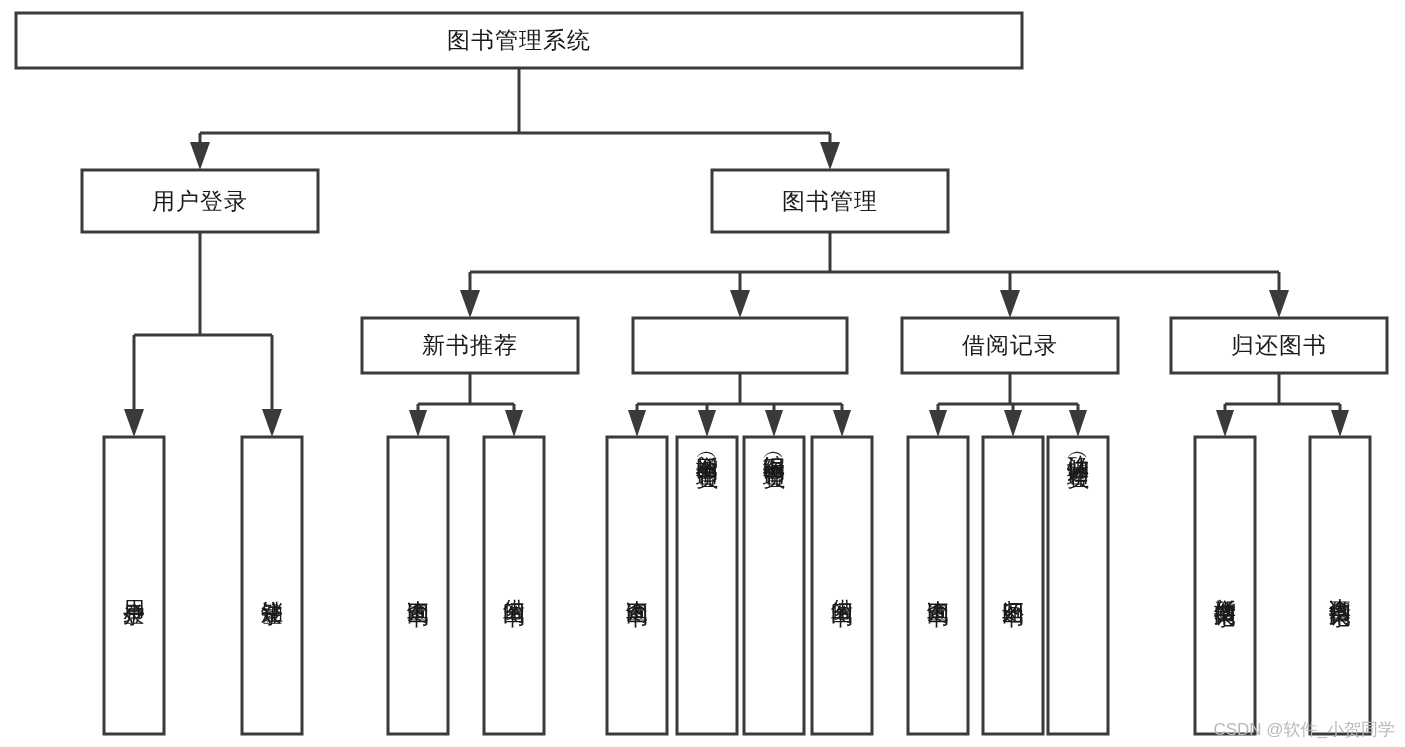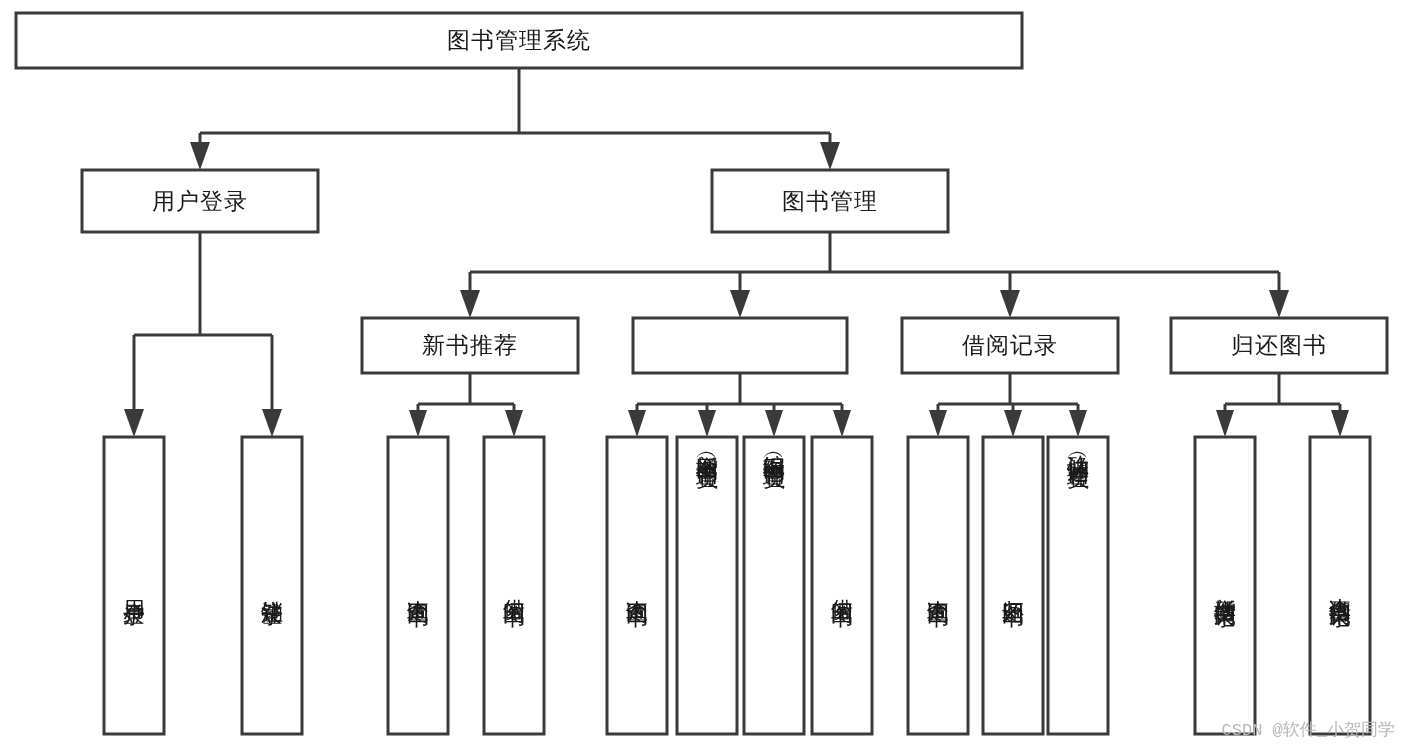--- a/index.html
+++ b/index.html
@@ -76,21 +76,21 @@
     font-family: "DejaVu Sans", "Liberation Sans", sans-serif;
     font-size: 23px;
     color: #1a1a1a;
     white-space: nowrap;
     letter-spacing: 1px;
   }
   #watermark {
     position: absolute;
     right: 10px;
     bottom: 6px;
-    font-family: Liberation Mono, monospace;
+    font-family: Liberation Sans, sans-serif;
     font-size: 17px;
     color: #b9b9b9;
     white-space: nowrap;
     user-select: none;
   }
 </style>
 </head>
 <body>
 
 <div id="diagram-root">

